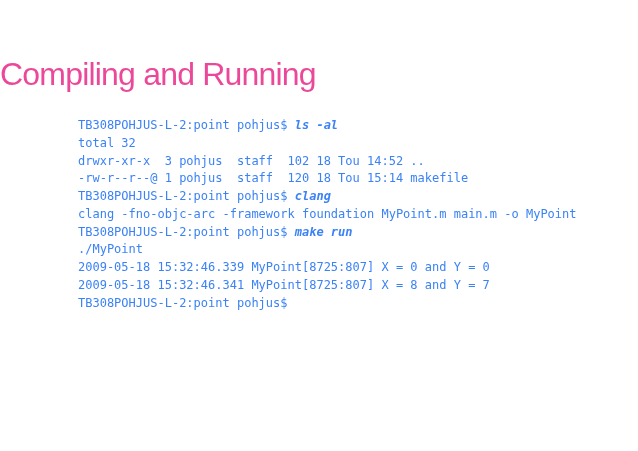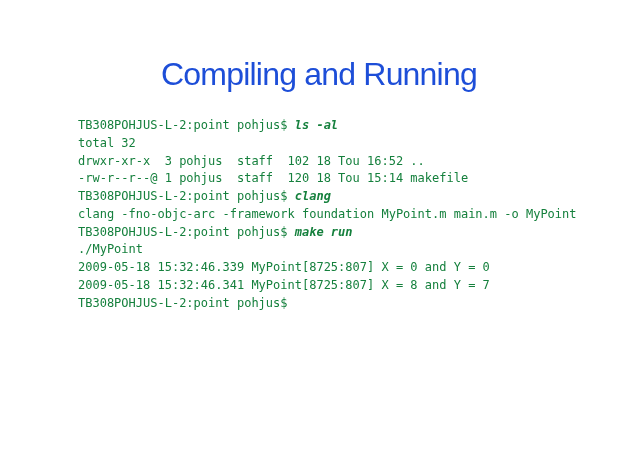--- a/index.html
+++ b/index.html
@@ -14,57 +14,56 @@
     background: #ffffff;
     overflow: hidden;
     font-family: "Liberation Sans", sans-serif;
   }
   .slide-title {
     position: absolute;
     top: 54px;
     left: 0;
     width: 638px;
     margin: 0;
-    text-align: center;
     font-family: "Liberation Sans", sans-serif;
     font-size: 32px;
     font-weight: 400;
     letter-spacing: -0.8px;
     line-height: 40px;
-    color: #1d4ed8;
+    color: #ec4899;
   }
   .terminal-output {
     position: absolute;
     top: 117px;
     left: 78px;
     width: 540px;
     color: #000000;
   }
   .term-line {
     font-family: "DejaVu Sans Mono", "Liberation Mono", monospace;
     font-size: 12px;
     line-height: 17.75px;
     height: 17.75px;
     white-space: pre;
-    color: #15803d;
+    color: #3b82f6;
   }
   .term-line .cmd {
     font-weight: bold;
     font-style: italic;
   }
 </style>
 </head>
 <body>
 
 <div class="slide">
   <h1 class="slide-title">Compiling and Running</h1>
   <div class="terminal-output">
       <div class="term-line"><span>TB308POHJUS-L-2:point pohjus$ </span><span class="cmd">ls -al</span></div>
       <div class="term-line"><span>total 32</span></div>
-      <div class="term-line"><span>drwxr-xr-x  3 pohjus  staff  102 18 Tou 16:52 ..</span></div>
+      <div class="term-line"><span>drwxr-xr-x  3 pohjus  staff  102 18 Tou 14:52 ..</span></div>
       <div class="term-line"><span>-rw-r--r--@ 1 pohjus  staff  120 18 Tou 15:14 makefile</span></div>
       <div class="term-line"><span>TB308POHJUS-L-2:point pohjus$ </span><span class="cmd">clang</span></div>
       <div class="term-line"><span>clang -fno-objc-arc -framework foundation MyPoint.m main.m -o MyPoint</span></div>
       <div class="term-line"><span>TB308POHJUS-L-2:point pohjus$ </span><span class="cmd">make run</span></div>
       <div class="term-line"><span>./MyPoint</span></div>
       <div class="term-line"><span>2009-05-18 15:32:46.339 MyPoint[8725:807] X = 0 and Y = 0</span></div>
       <div class="term-line"><span>2009-05-18 15:32:46.341 MyPoint[8725:807] X = 8 and Y = 7</span></div>
       <div class="term-line"><span>TB308POHJUS-L-2:point pohjus$</span></div>
     </div>
 </div>

